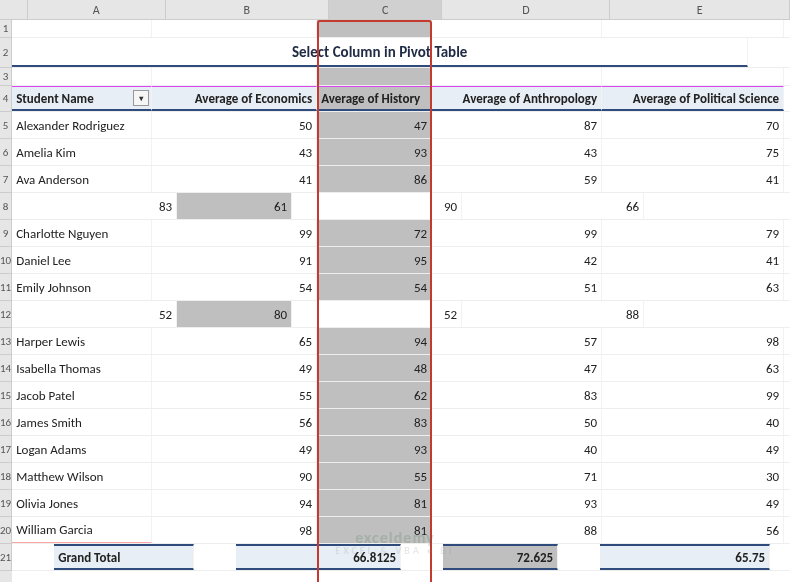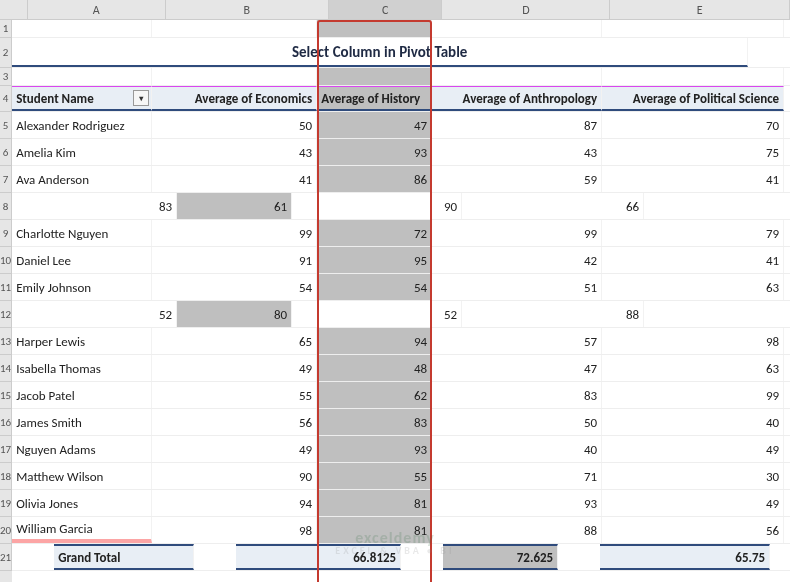--- a/index.html
+++ b/index.html
@@ -35,21 +35,21 @@
   .r-title { height: 30px; }
   .r-hdr { height: 26px; }
   .r-data { height: 27px; }
   .title-cell { font-weight: bold; font-size: 15px; color: #1f2a44; justify-content: center; width: 736px; border-bottom: 2px solid #2f4b7c; }
   .pv-hdr { font-weight: bold; background: #e8eef5; border-bottom: 2px solid #2f4b7c; border-top: 1px solid #d946ef; }
   .pv-name { position: relative; }
   .filter-btn { position: absolute; right: 2px; top: 50%; transform: translateY(-50%); width: 16px; height: 16px; border: 1px solid #999; background: #f6f6f6; display: flex; align-items: center; justify-content: center; font-size: 8px; color: #333; }
   .total-row .cell { font-weight: bold; background: #e8eef5; border-top: 2px solid #2f4b7c; border-bottom: 2px solid #2f4b7c; margin-left: 42px; }
   .sel-col { background: #bfbfbf !important; }
   .sel-outline { position: absolute; left: 305px; top: 0px; width: 115px; height: 568px; border: 2px solid #c43a2f; pointer-events: none; border-radius: 3px; }
-  .underline-a { border-bottom: 4px solid #fca5a5; text-align: right; }
+  .underline-a { border-bottom: 1px solid #fca5a5; text-align: right; }
   .watermark { position: absolute; left: 50%; top: 530px; transform: translateX(-50%); opacity: 0.18; font-size: 16px; font-weight: bold; color: #2f6b3f; letter-spacing: 1px; pointer-events: none; text-align:center; line-height:1; }
   .watermark small { display:block; font-size:10px; letter-spacing:3px; color:#888; }
 </style>
 </head>
 <body>
 
 <div class="sheet">
 
   <div class="col-headers">
     <div class="corner"></div>
@@ -197,21 +197,21 @@
             <div class="cell cE num">99</div>
           </div>
           <div class="row r-data">
             <div class="cell cA">James Smith</div>
             <div class="cell cB num">56</div>
             <div class="cell cC num sel-col">83</div>
             <div class="cell cD num">50</div>
             <div class="cell cE num">40</div>
           </div>
           <div class="row r-data">
-            <div class="cell cA">Nguyen Adams</div>
+            <div class="cell cA">Logan Adams</div>
             <div class="cell cB num">49</div>
             <div class="cell cC num sel-col">93</div>
             <div class="cell cD num">40</div>
             <div class="cell cE num">49</div>
           </div>
           <div class="row r-data">
             <div class="cell cA">Matthew Wilson</div>
             <div class="cell cB num">90</div>
             <div class="cell cC num sel-col">55</div>
             <div class="cell cD num">71</div>

